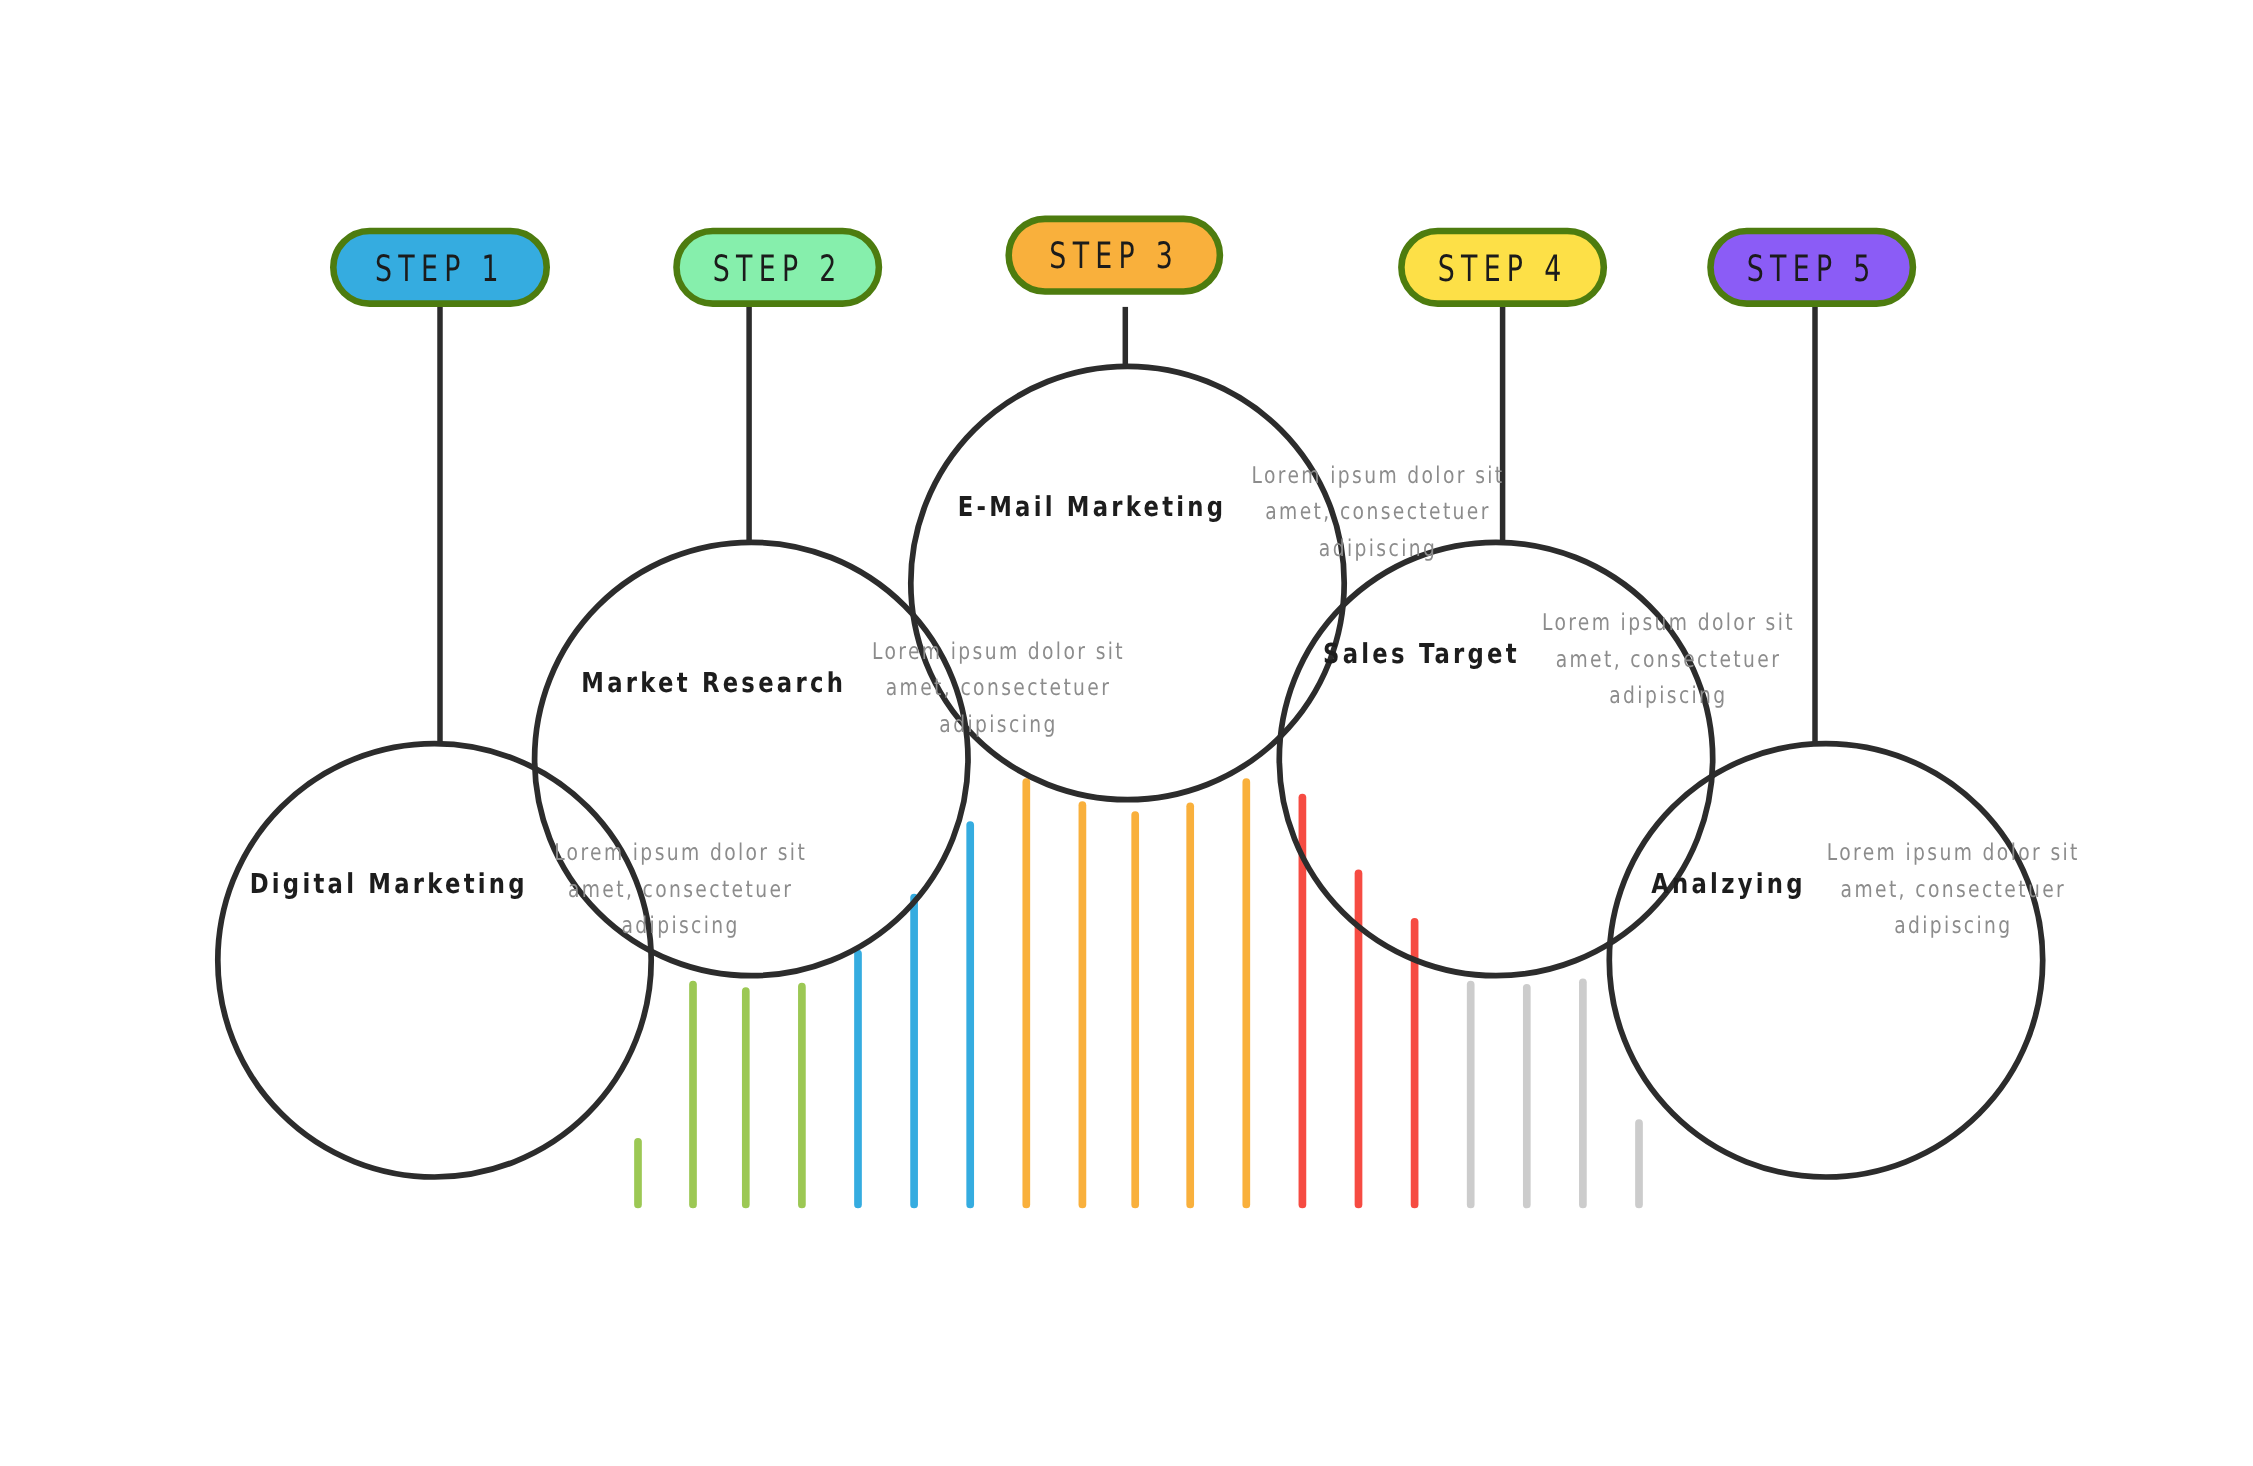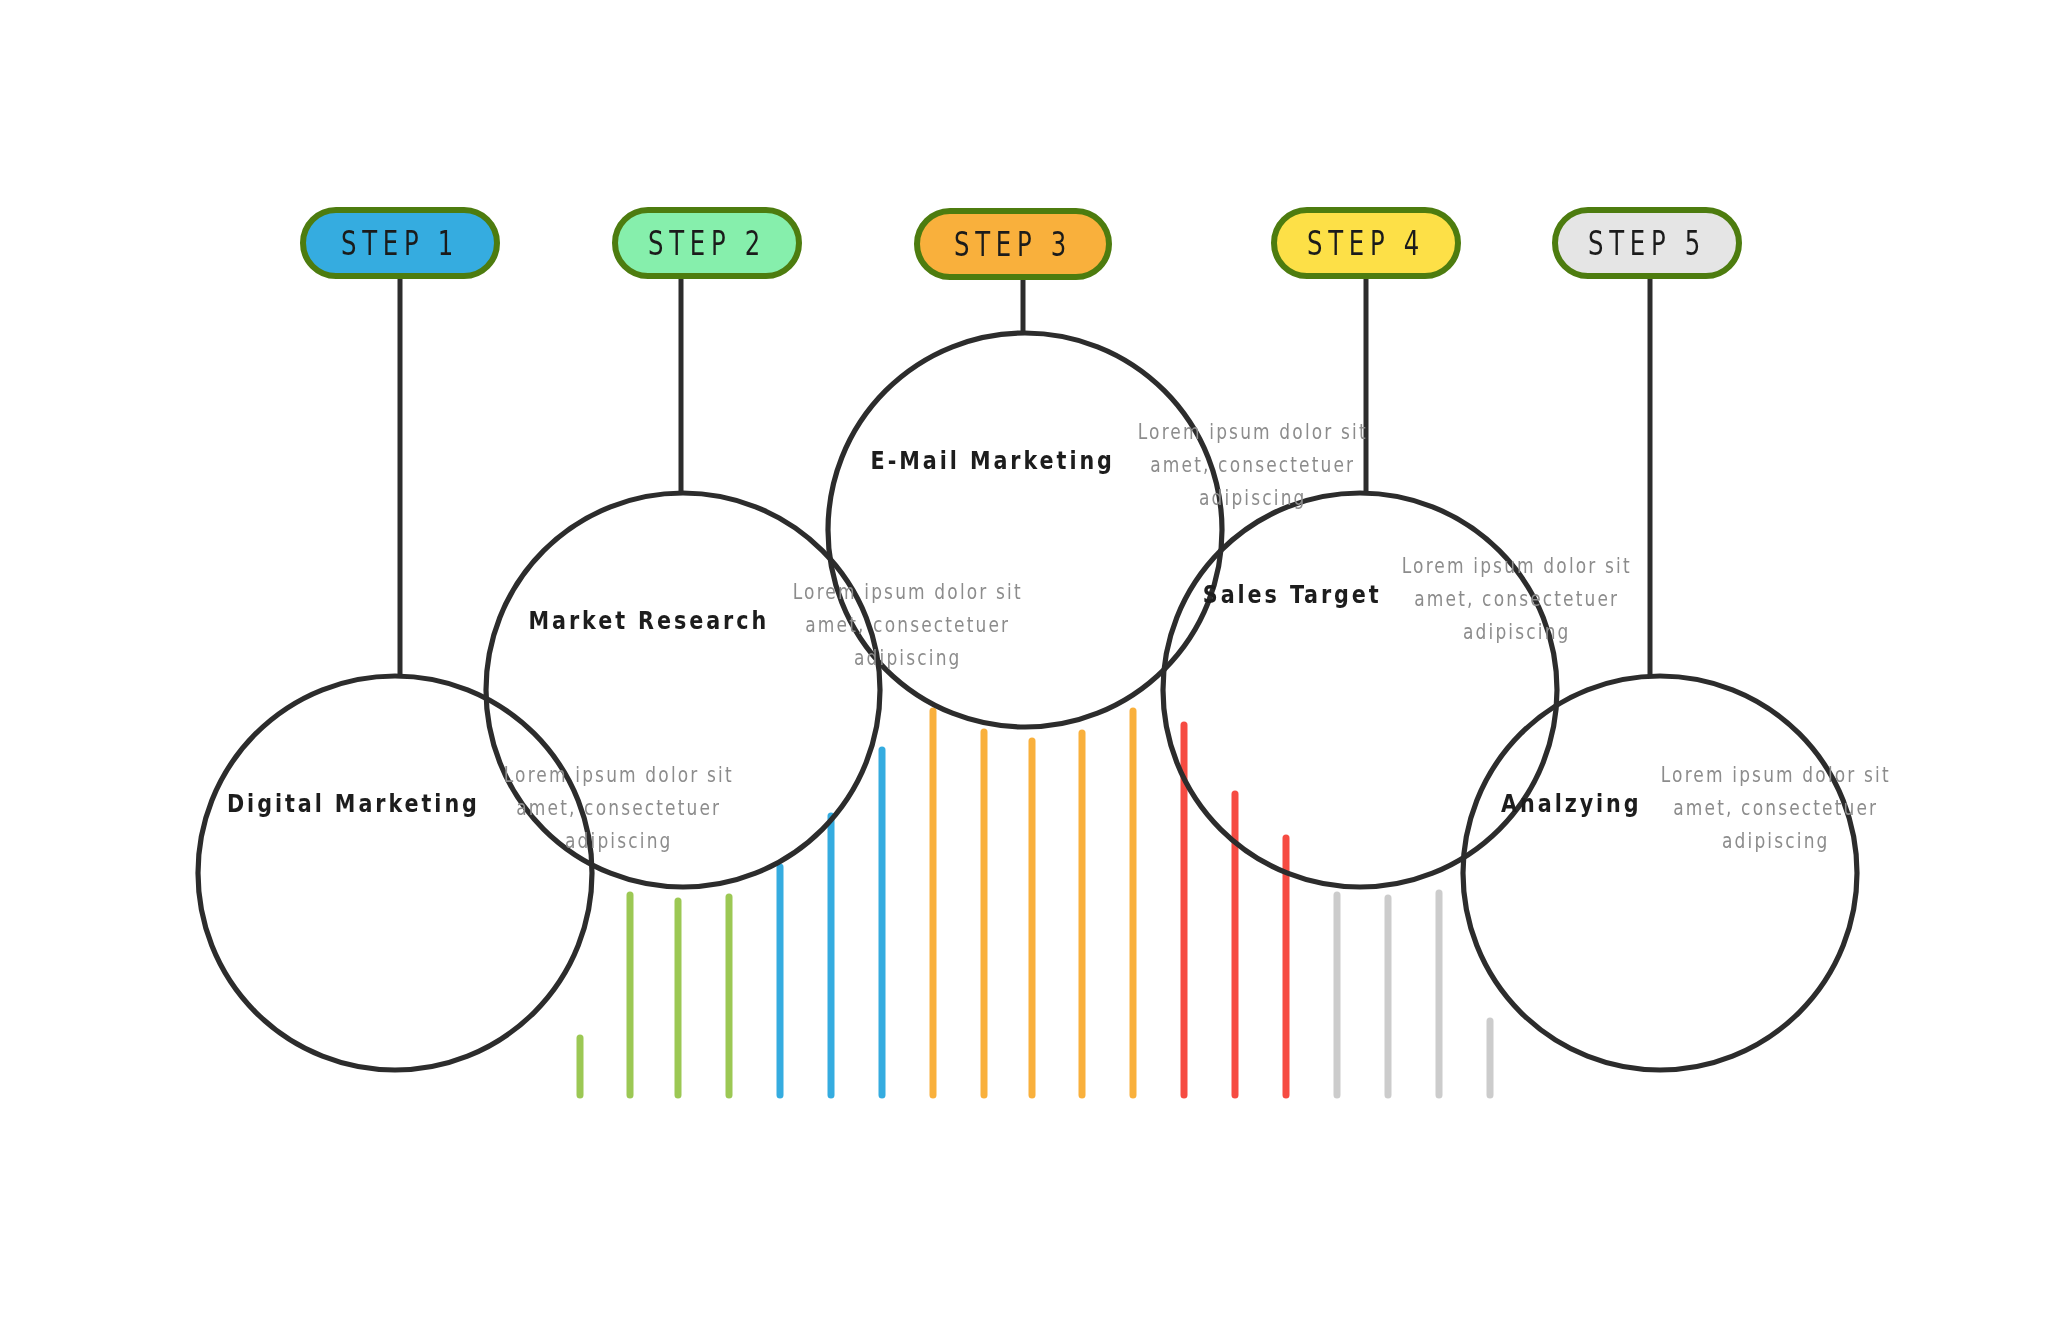--- a/index.html
+++ b/index.html
@@ -68,27 +68,27 @@
       </g>
   </svg>
 
   <div id="badge-layer">
       <div class="badge" style="left: 300px; top: 207px; width: 200px; background: rgb(53, 172, 224);">
         <span class="badge-label">STEP 1</span>
       </div>
       <div class="badge" style="left: 612px; top: 207px; width: 190px; background: #86efac;">
         <span class="badge-label">STEP 2</span>
       </div>
-      <div class="badge" style="left: 914px; top: 208px; width: 198px; background: rgb(249, 176, 60);">
+      <div class="badge" style="left: 914px; top: 196px; width: 198px; background: rgb(249, 176, 60);">
         <span class="badge-label">STEP 3</span>
       </div>
       <div class="badge" style="left: 1271px; top: 207px; width: 190px; background: #fde047;">
         <span class="badge-label">STEP 4</span>
       </div>
-      <div class="badge" style="left: 1552px; top: 207px; width: 190px; background: #e5e5e5;">
+      <div class="badge" style="left: 1552px; top: 207px; width: 190px; background: #8b5cf6;">
         <span class="badge-label">STEP 5</span>
       </div>
     </div>
   <div id="content-layer">
       <div class="circ-content" style="left: 216px; top: 755px;">
         <svg viewBox="0 0 100 90" class="node-icon">
           <g fill="none" stroke="#2b2b2b" stroke-width="4.2" stroke-linecap="round" stroke-linejoin="round">
             <path d="M12 16 h76 a4 4 0 0 1 4 4 v42 a4 4 0 0 1 -4 4 h-76 a4 4 0 0 1 -4 -4 v-42 a4 4 0 0 1 4 -4 z"></path>
             <path d="M8 56 h84"></path>
             <path d="M50 66 v12"></path>

